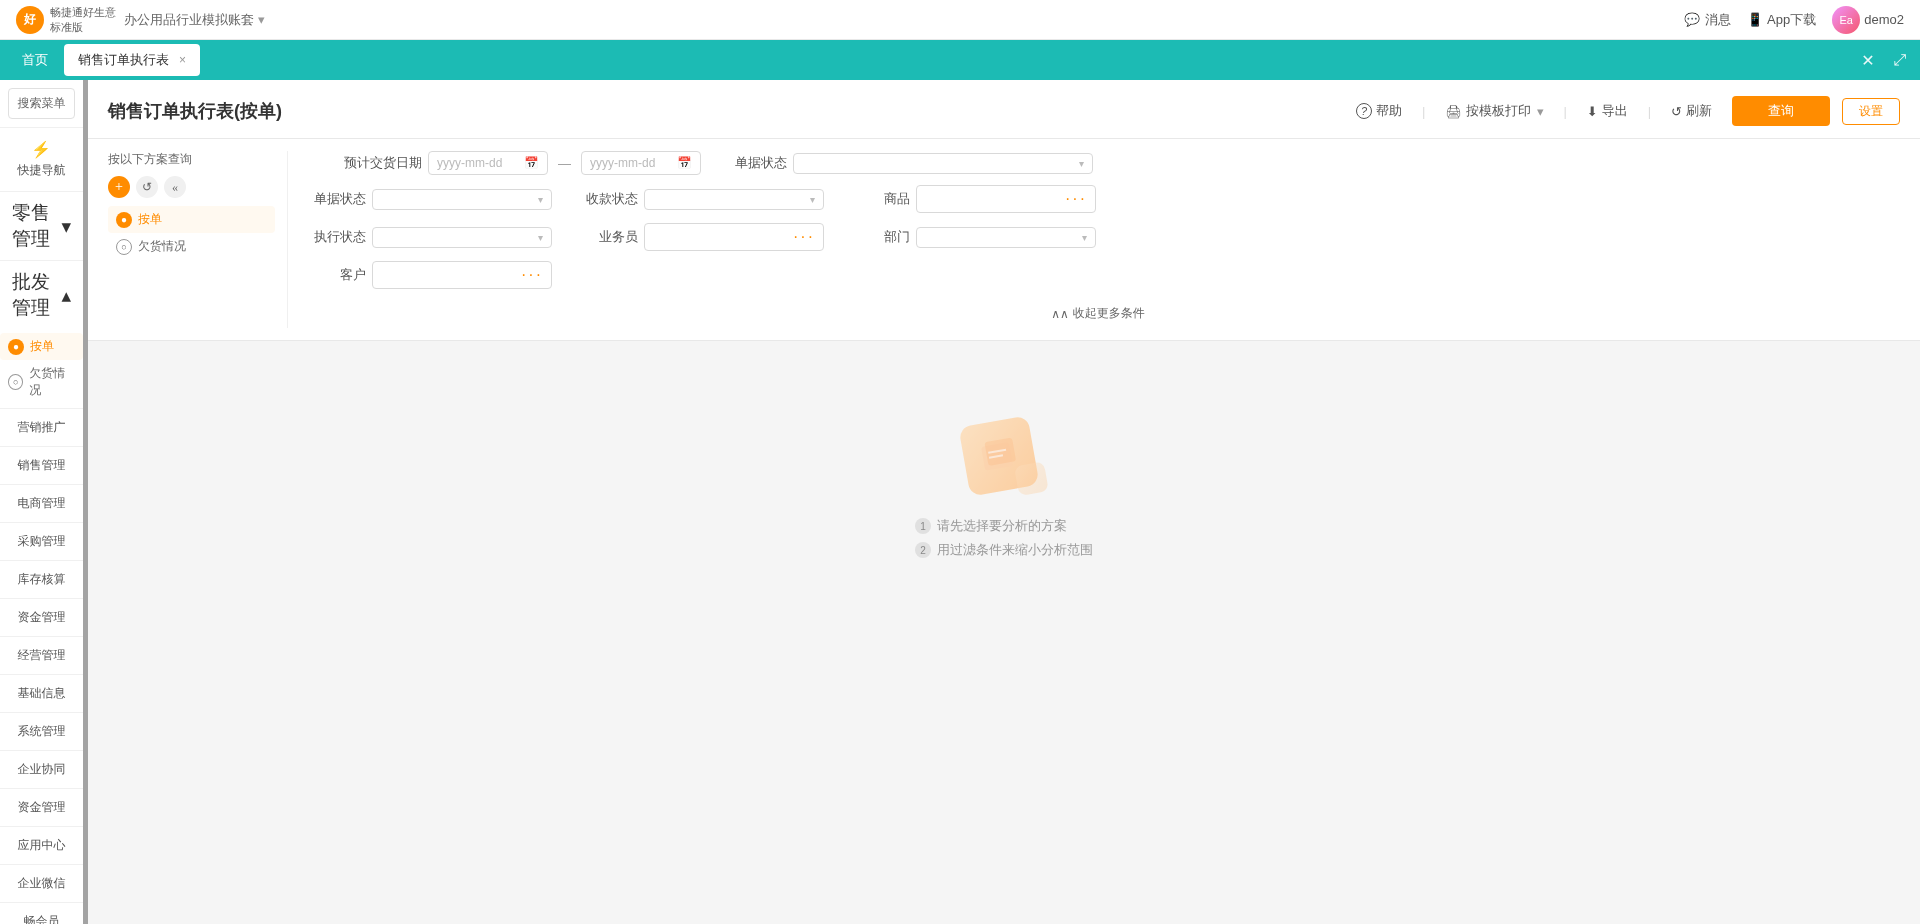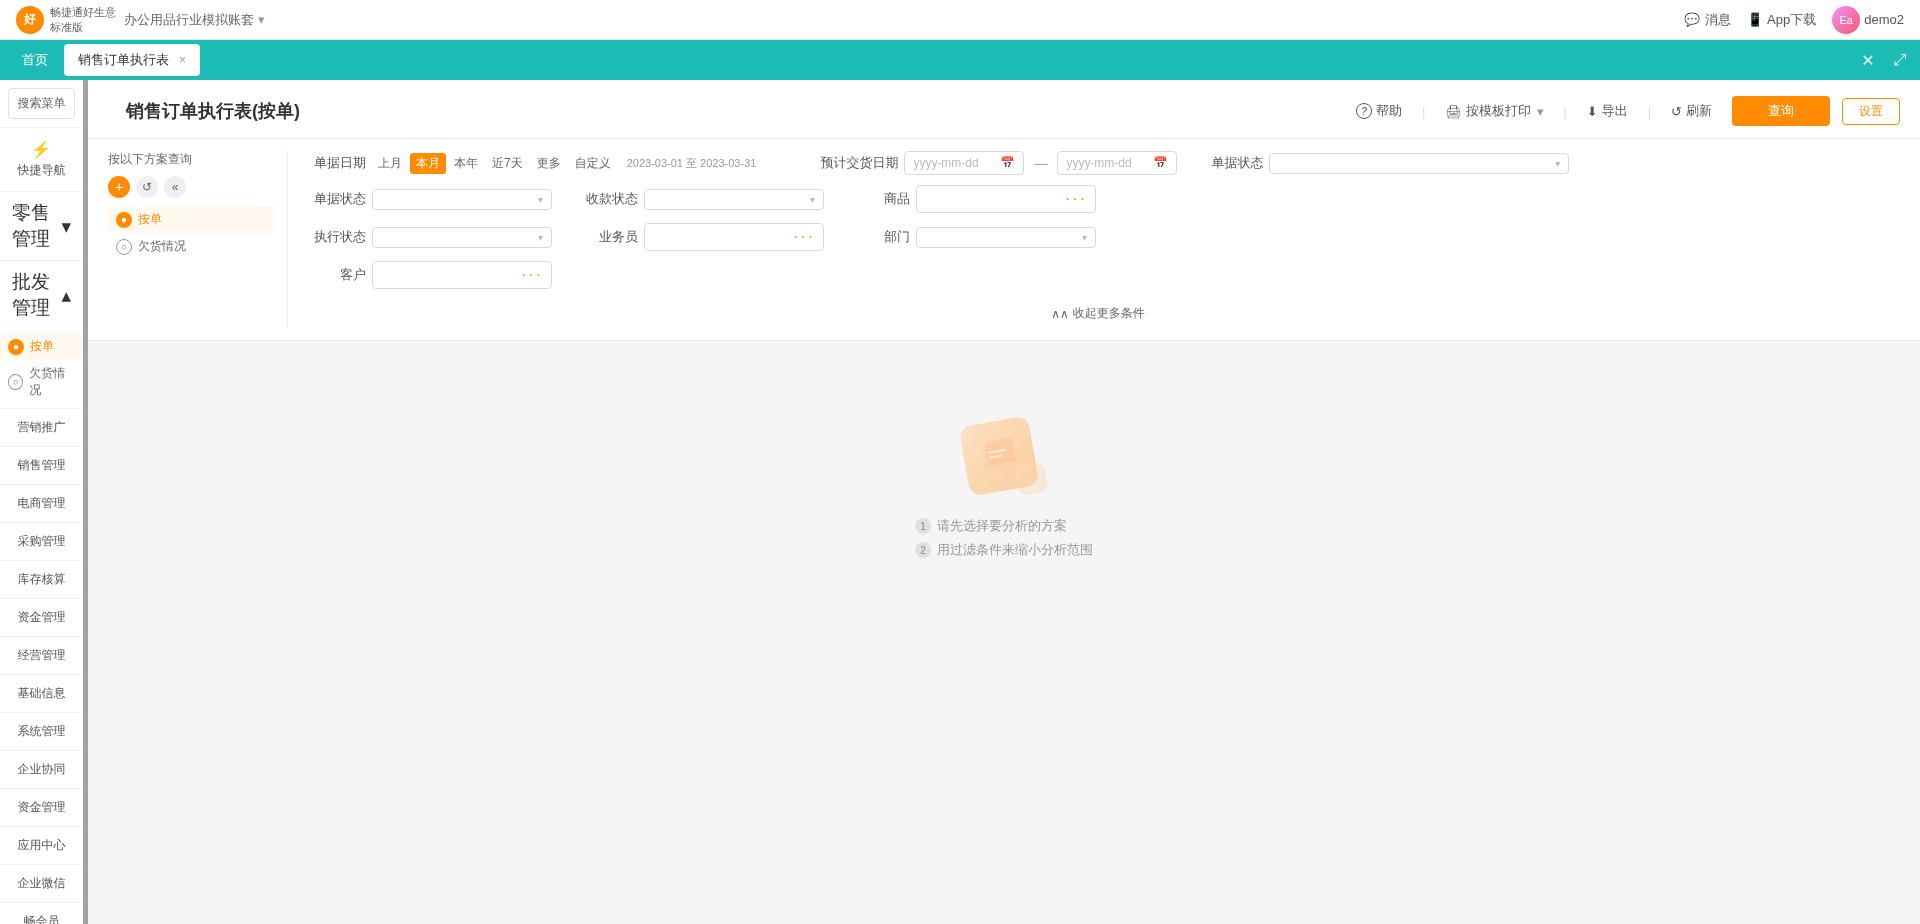--- a/index.html
+++ b/index.html
@@ -39,30 +39,30 @@
     .sidebar-section { border-bottom: 1px solid #f0f0f0; }
     .sidebar-section-header { padding: 8px 12px; display: flex; align-items: center; justify-content: space-between; color: #333; font-size: 19px; cursor: pointer; font-weight: 500; }
     .sidebar-section-content { padding: 4px 0; }
     .sidebar-menu-item { padding: 10px 4px; text-align: center; color: #555; font-size: 12px; cursor: pointer; border-bottom: 1px solid #f0f0f0; }
 
     
     .content-area { flex: 1; overflow: auto; background: #f5f5f5; padding: 0; }
 
     
     .page-header { background: #fff; padding: 16px 20px 12px; border-bottom: 1px solid #e8e8e8; display: flex; align-items: center; justify-content: space-between; }
-    .page-title { font-size: 18px; font-weight: 600; color: #333; margin-left: 18px; }
+    .page-title { font-size: 18px; font-weight: 600; color: #333; }
     .page-actions { display: flex; align-items: center; gap: 12px; }
     .page-action-btn { display: flex; align-items: center; gap: 4px; color: #555; font-size: 13px; cursor: pointer; padding: 4px 8px; border-radius: 3px; }
     .page-action-divider { color: #ddd; }
     .print-btn { display: flex; align-items: center; gap: 4px; color: #555; font-size: 13px; cursor: pointer; }
     .print-btn-arrow { color: #999; margin-left: 2px; }
 
     
     .filter-panel { background: #fff; margin: 0; padding: 12px 20px; border-bottom: 1px solid #e8e8e8; display: flex; gap: 8px; }
-    .filter-left { width: 180px; flex-shrink: 0; border-right: 1px solid #f0f0f0; padding-right: 12px; }
+    .filter-left { width: 180px; flex-shrink: 0; border-right: 1px solid #f0f0f0; padding-right: 12px; font-family: Liberation Serif, serif; }
     .filter-section-title { font-size: 12px; color: #666; margin-bottom: 8px; display: flex; align-items: center; gap: 6px; }
     .filter-add-btns { display: flex; gap: 6px; margin-bottom: 8px; }
     .filter-add-btn { width: 22px; height: 22px; border-radius: 50%; display: flex; align-items: center; justify-content: center; cursor: pointer; font-size: 14px; }
     .filter-add-btn.add { background: #ff8c00; color: white; }
     .filter-add-btn.refresh { background: #f0f0f0; color: #666; font-size: 12px; }
     .filter-collapse-btn { background: #f0f0f0; color: #666; font-size: 12px; cursor: pointer; width: 22px; height: 22px; border-radius: 50%; display: flex; align-items: center; justify-content: center; }
     .scheme-item { display: flex; align-items: center; gap: 6px; padding: 5px 8px; border-radius: 4px; cursor: pointer; font-size: 12px; }
     .scheme-item.active { color: #ff8c00; background: #fff9f0; }
     .scheme-item .scheme-icon { width: 16px; height: 16px; border-radius: 50%; background: #ff8c00; display: flex; align-items: center; justify-content: center; color: white; font-size: 10px; }
     .scheme-item-debt { display: flex; align-items: center; gap: 6px; padding: 5px 8px; cursor: pointer; font-size: 12px; color: #666; }
@@ -288,36 +288,20 @@
         </div>
         <div class="scheme-item-debt">
           <div class="debt-icon">○</div>
           <span>欠货情况</span>
         </div>
       </div>
 
       <div class="filter-right">
 
         <div class="filter-row">
-          <div class="filter-item">
-            <span class="filter-label">单据日期</span>
-            <div class="filter-date-tabs">
-              <div class="filter-date-tab">上月</div>
-              <div class="filter-date-tab active">本月</div>
-              <div class="filter-date-tab">本年</div>
-              <div class="filter-date-tab">近7天</div>
-              <div class="filter-date-tab">更多</div>
-              <div class="filter-date-tab">自定义</div>
-            </div>
-            <div style="font-size:11px; color:#999; margin-left:4px;">
-              <span>2023-03-01</span>
-              <span> 至 </span>
-              <span>2023-03-31</span>
-            </div>
-          </div>
 
           <div class="filter-item">
             <span class="filter-label-wide">预计交货日期</span>
             <div class="filter-date-input">
               <span style="color:#bbb; font-size:12px;">yyyy-mm-dd</span>
               <span class="cal-icon">📅</span>
             </div>
             <span class="date-separator">—</span>
             <div class="filter-date-input">
               <span style="color:#bbb; font-size:12px;">yyyy-mm-dd</span>

